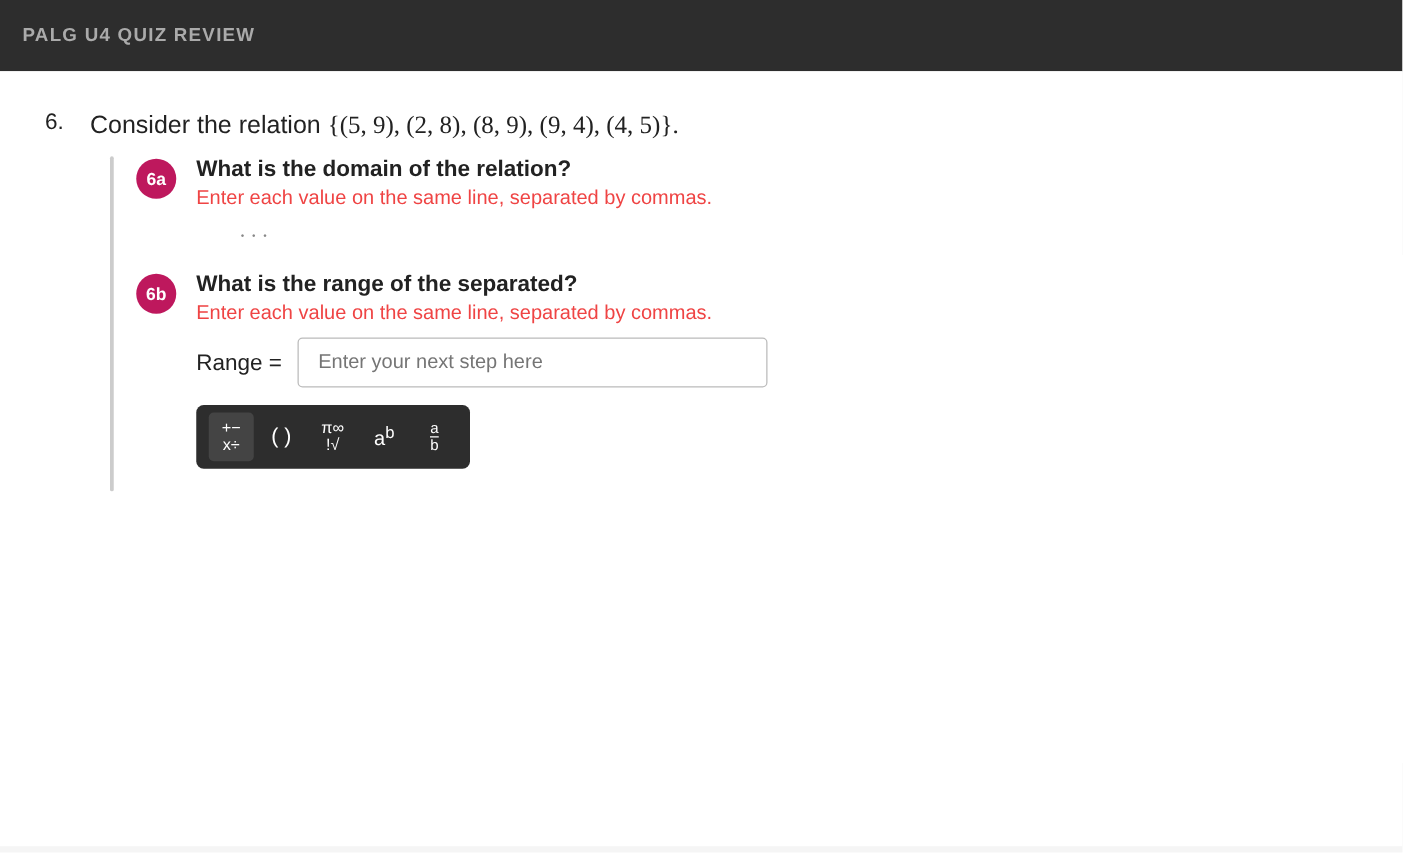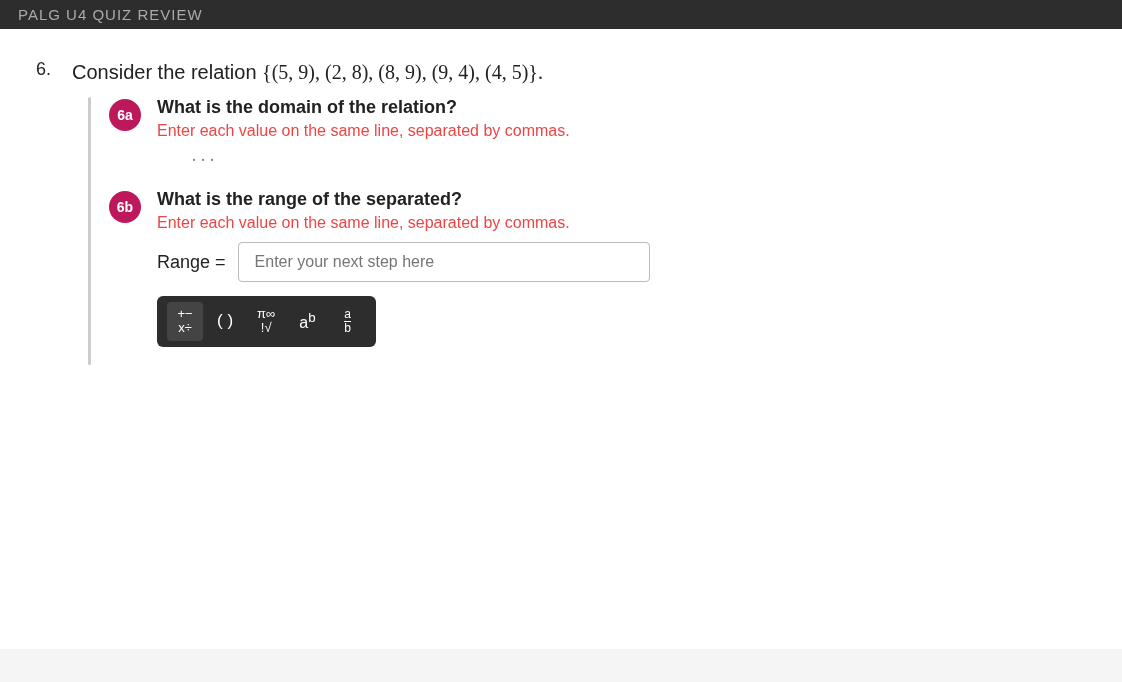--- a/index.html
+++ b/index.html
@@ -8,24 +8,24 @@
       font-family: 'Georgia', serif;
       color: #222;
       min-height: 682px;
       width: 1122px;
     }
     .header {
       background: #2d2d2d;
       color: #aaa;
       font-size: 15px;
       font-family: Arial, sans-serif;
-      padding: 6px 18px;
+      padding: 20px 18px;
       letter-spacing: 1px;
       text-transform: uppercase;
-      font-weight: normal;
+      font-weight: bold;
     }
     .main-content {
       padding: 28px 36px 28px 36px;
       background: #fff;
       min-height: 620px;
     }
     .question-row {
       display: flex;
       align-items: flex-start;
       margin-bottom: 10px;
@@ -118,21 +118,21 @@
       font-size: 18px;
       font-family: Arial, sans-serif;
     }
     .range-input {
       border: 1.5px solid #bbb;
       border-radius: 4px;
       padding: 10px 16px;
       font-size: 16px;
       font-family: Arial, sans-serif;
       color: #888;
-      width: 412px;
+      width: 376px;
       outline: none;
       background: #fff;
     }
     .toolbar {
       display: flex;
       gap: 4px;
       background: #2d2d2d;
       border-radius: 6px;
       padding: 6px 10px;
       width: fit-content;

